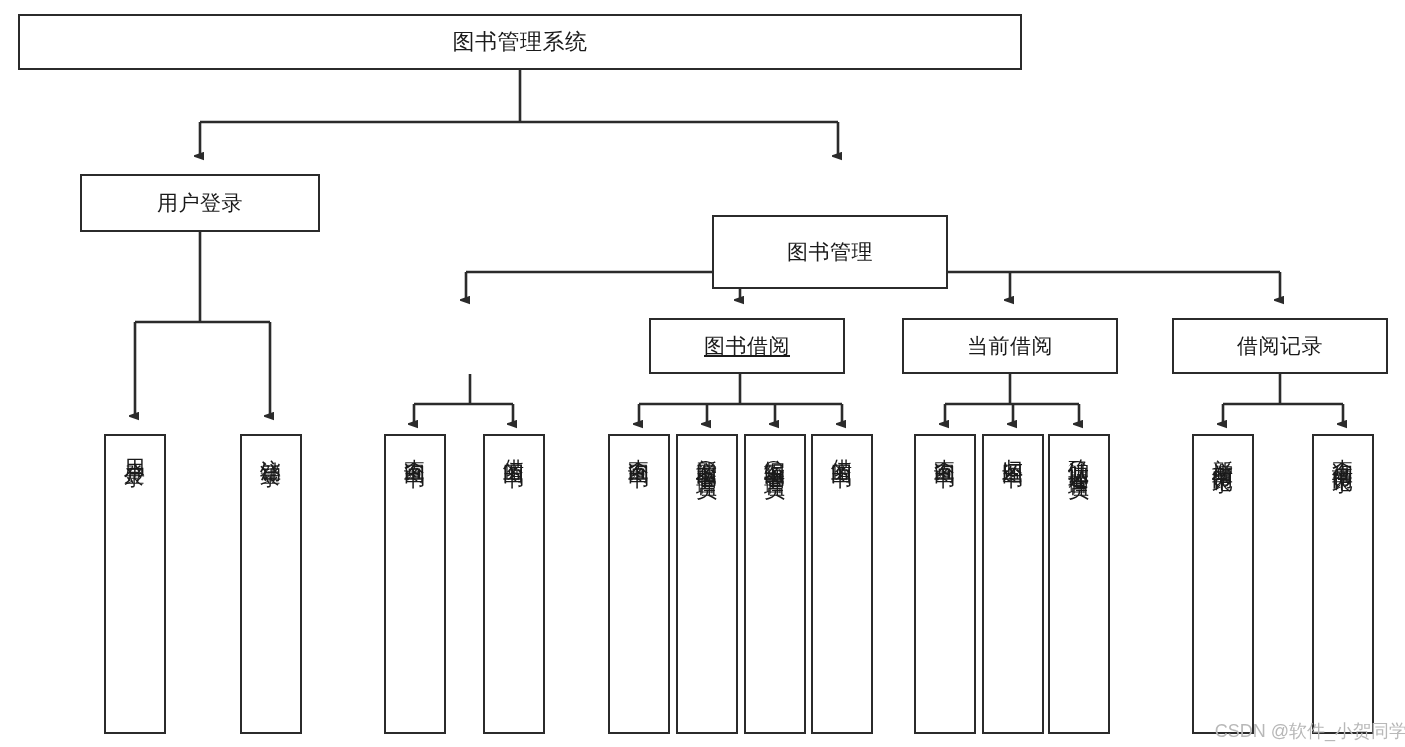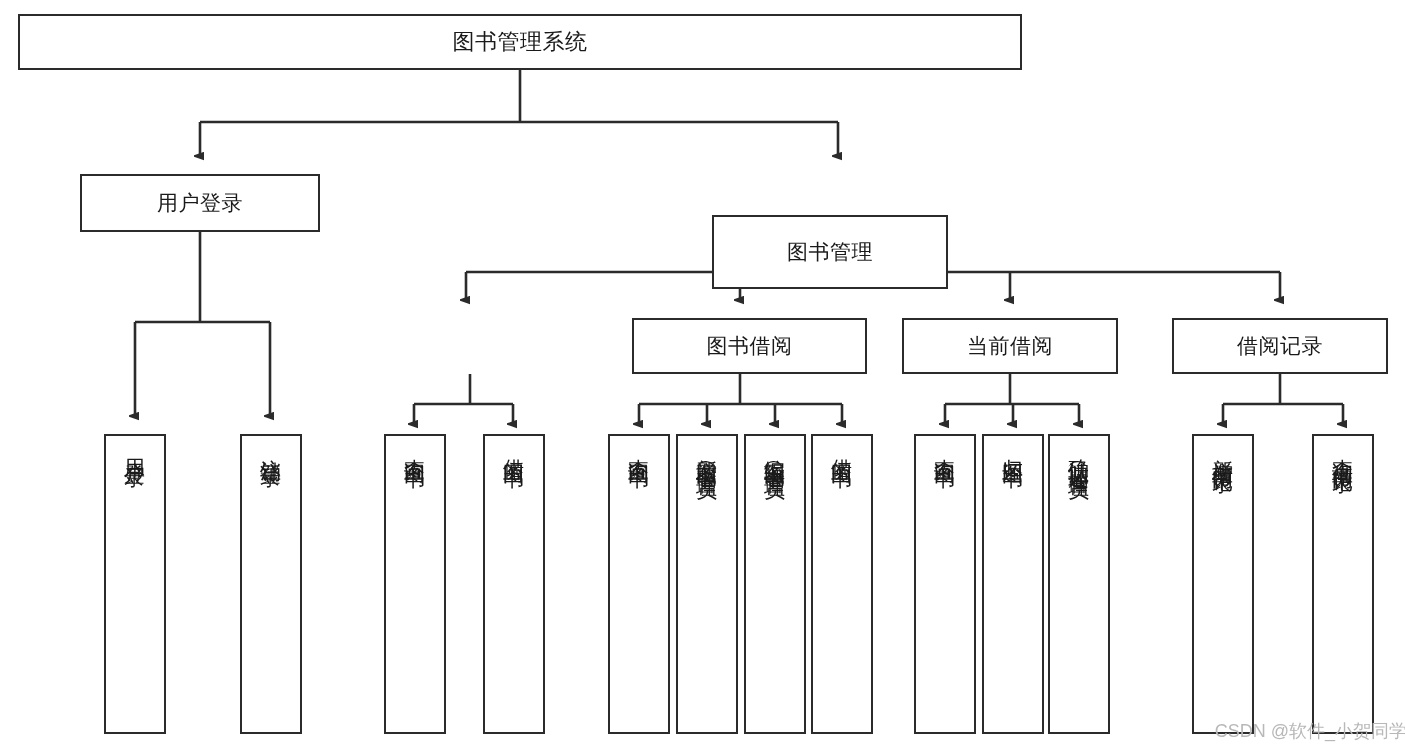--- a/index.html
+++ b/index.html
@@ -134,21 +134,21 @@
     <span class="node-label">图书管理系统</span>
   </div>
 
   <div class="node h" style="left:80px; top:174px; width:240px; height:58px;">
     <span class="node-label">用户登录</span>
   </div>
   <div class="node h" style="left:712px; top:174px; width:236px; height:74px;margin-top:41px;">
     <span class="node-label">图书管理</span>
   </div>
 
-  <div class="node h" style="left:632px; top:318px; width:235px; height:56px;">
+  <div class="node h" style="left:649px; top:318px; width:196px; height:56px;text-decoration:underline;">
     <span class="node-label">图书借阅</span>
   </div>
   <div class="node h" style="left:902px; top:318px; width:216px; height:56px;">
     <span class="node-label">当前借阅</span>
   </div>
   <div class="node h" style="left:1172px; top:318px; width:216px; height:56px;">
     <span class="node-label">借阅记录</span>
   </div>
 
   <div class="node v" style="left:104px; top:434px; width:62px; height:300px;">

